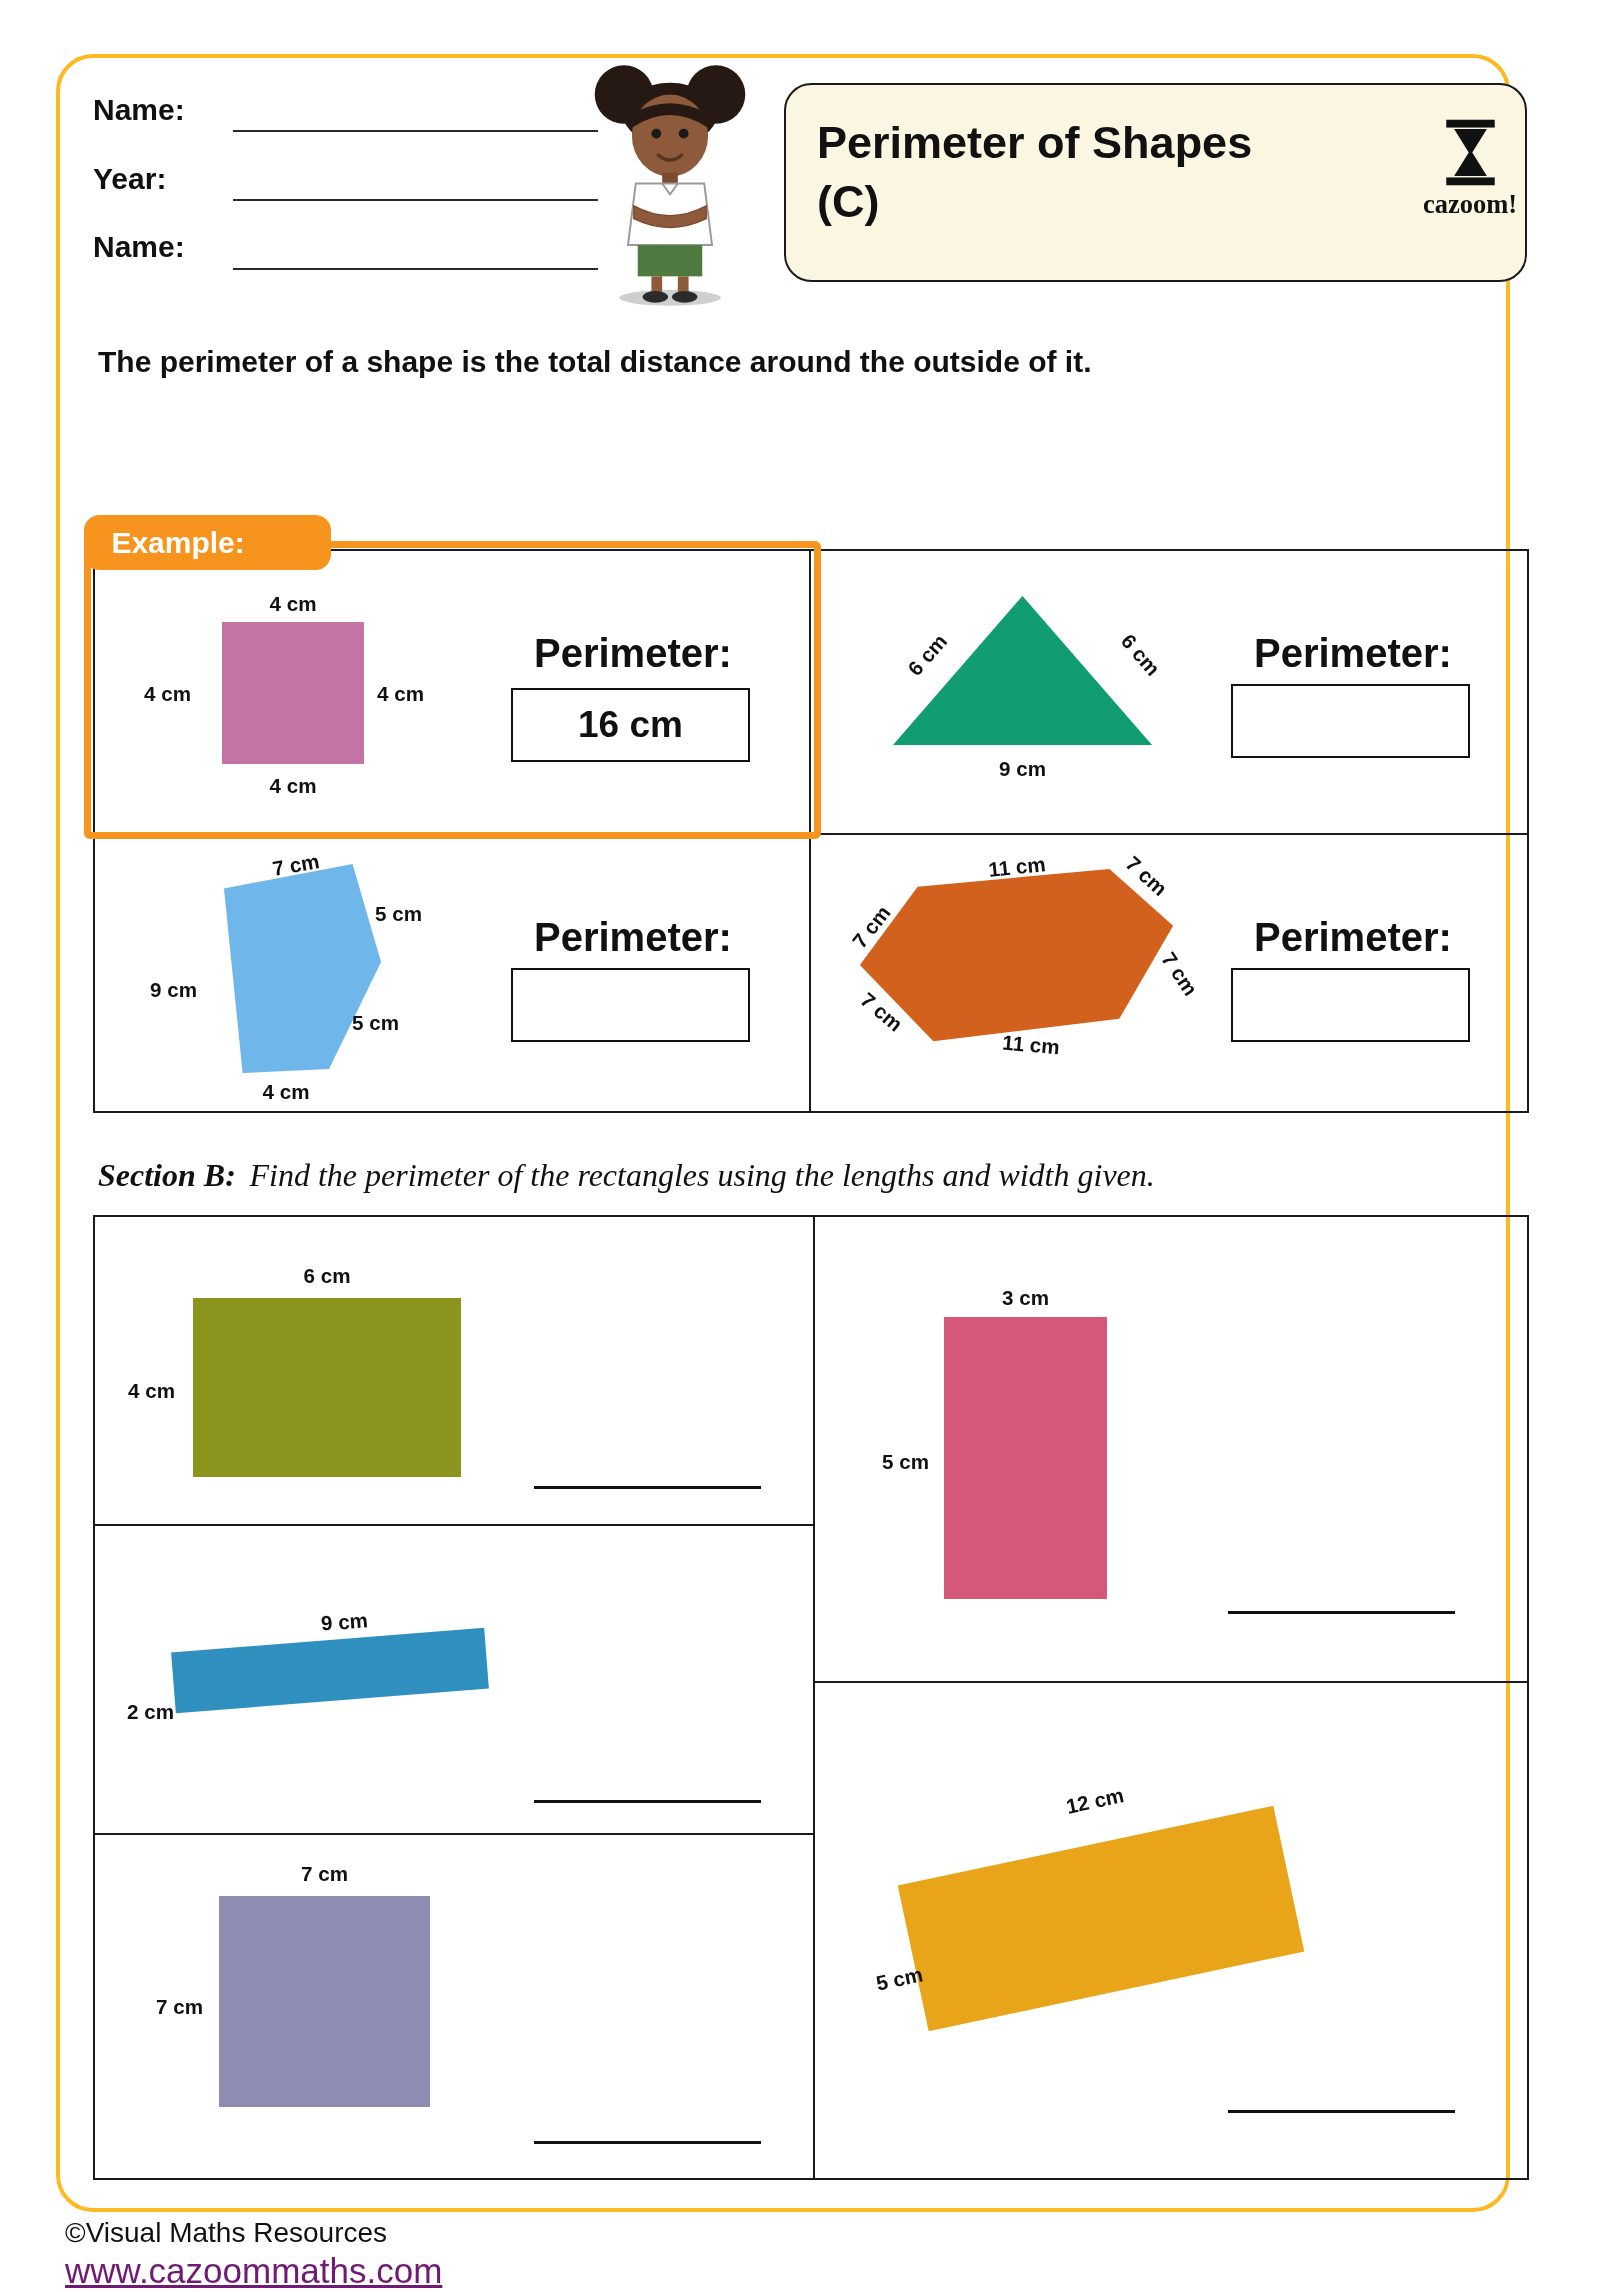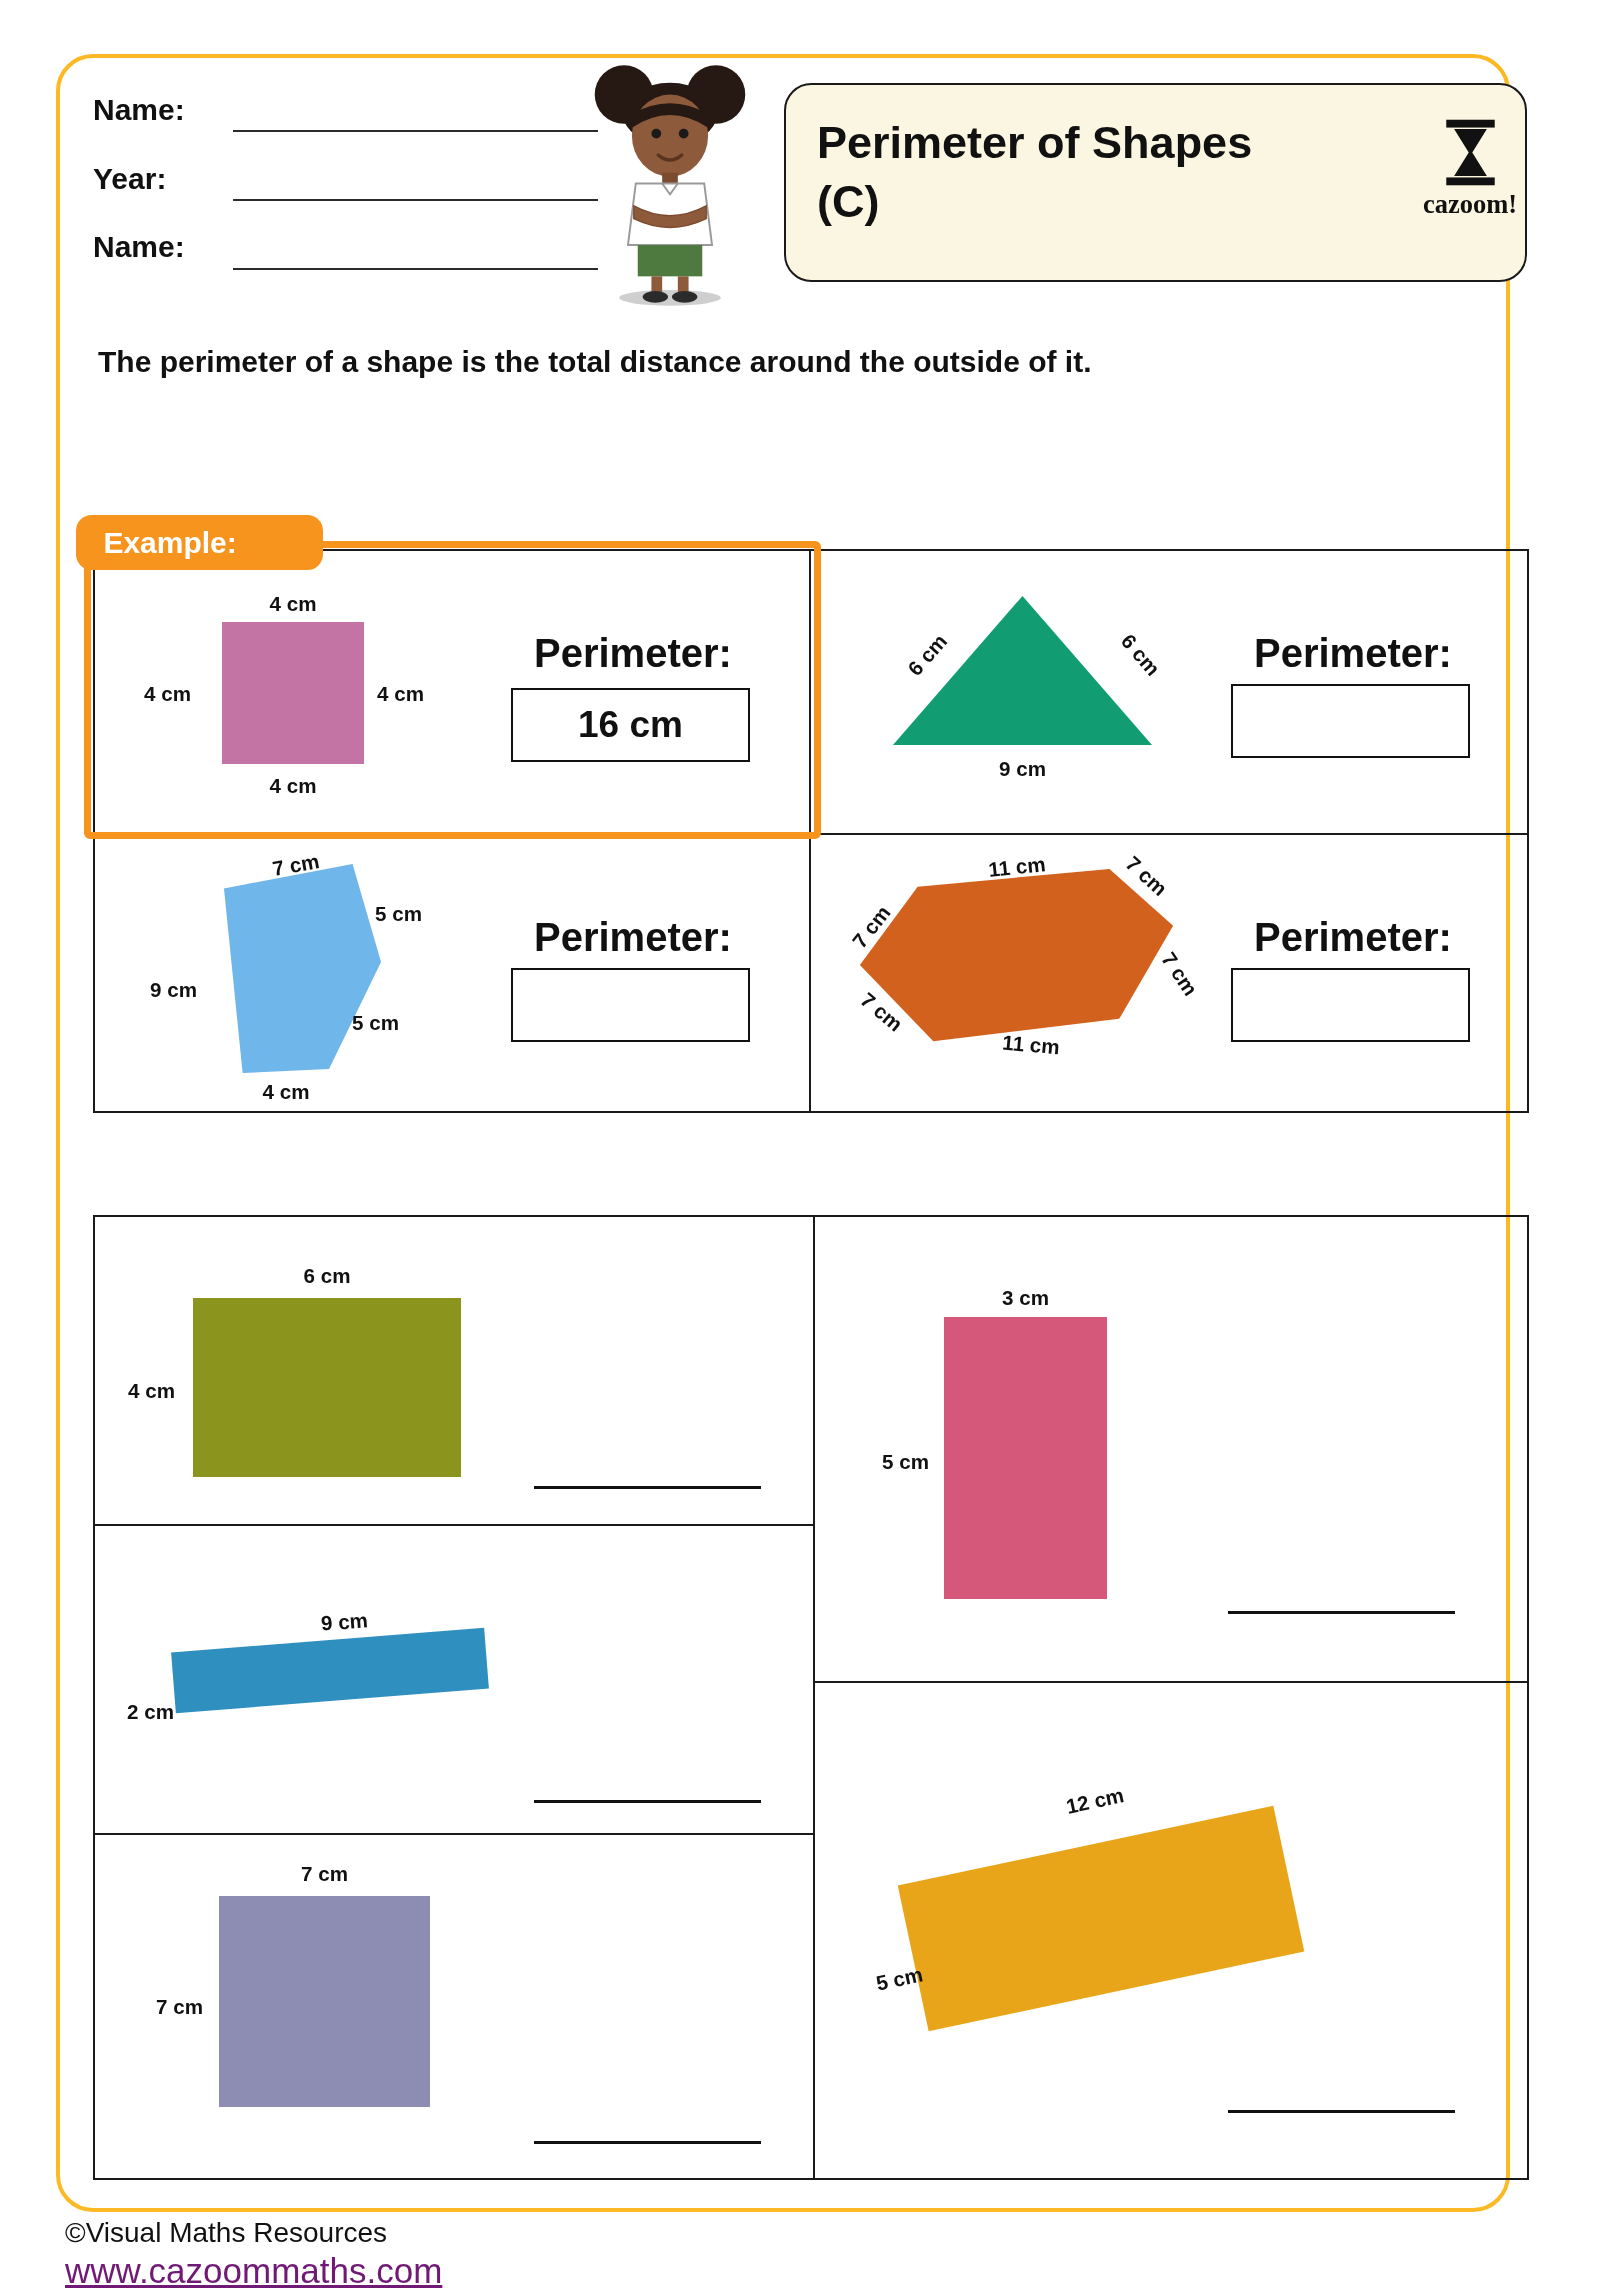--- a/index.html
+++ b/index.html
@@ -13,21 +13,21 @@
   .logo{position:absolute;left:1413px;top:118px;width:114px;text-align:center;}
   .logo svg{width:57px;height:69px;display:block;margin:0 auto;}
   .logo-text{font-family:"Liberation Serif",serif;font-weight:bold;font-size:26.5px;margin-top:2px;}
   .intro{position:absolute;left:98px;top:345px;font-size:30px;font-weight:bold;}
   .section-head{position:absolute;left:98px;font-family:"Liberation Serif",serif;font-size:32px;font-style:italic;line-height:1.3;}
   .section-label{font-weight:bold;margin-right:13.7px;}
   .table-a{position:absolute;left:93px;top:549px;width:1436px;height:564px;border:2.9px solid #1a1a1a;box-sizing:border-box;display:grid;grid-template-columns:1fr 1fr;grid-template-rows:284px 1fr;z-index:1;}
   .cellA{position:relative;box-sizing:border-box;}
   .cellA.col0{border-right:2px solid #1a1a1a;}
   .cellA.row0{border-bottom:2px solid #1a1a1a;}
-  .example-tab{position:absolute;left:76px;top:515px;width:247px;height:55px;background:#F7941D;border-radius:15.7px;color:#fff;font-size:30px;font-weight:bold;display:flex;align-items:center;padding-left:27.4px;box-sizing:border-box;z-index:3;}
+  .example-tab{position:absolute;left:84px;top:515px;width:247px;height:55px;background:#F7941D;border-radius:15.7px;color:#fff;font-size:30px;font-weight:bold;display:flex;align-items:center;padding-left:27.4px;box-sizing:border-box;z-index:3;}
   .example-border{position:absolute;left:84px;top:541px;width:737px;height:298px;border:7.8px solid #F7941D;border-radius:5.9px;box-sizing:border-box;z-index:2;pointer-events:none;}
   .lbl{position:absolute;font-size:20.6px;font-weight:bold;white-space:nowrap;}
   .perim{position:absolute;font-size:40px;font-weight:bold;}
   .ansbox{position:absolute;width:239px;height:74px;border:2.9px solid #111;box-sizing:border-box;display:flex;align-items:center;justify-content:center;font-size:37px;font-weight:bold;}
   .shape-svg{position:absolute;}
   .sqA{position:absolute;}
   .table-b{position:absolute;left:93px;top:1215px;width:1436px;height:965px;border:2.9px solid #1a1a1a;box-sizing:border-box;}
   .vline{position:absolute;left:718px;top:0;bottom:0;width:2px;background:#1a1a1a;}
   .hline{position:absolute;height:2px;background:#1a1a1a;}
   .cellB{position:absolute;}
@@ -139,20 +139,23 @@
       <span class="lbl" style="left:312px;top:29px;transform:rotate(42deg);">7 cm</span>
       <span class="lbl" style="left:37px;top:80px;transform:rotate(-52deg);">7 cm</span>
       <span class="lbl" style="left:345px;top:127px;transform:rotate(56deg);">7 cm</span>
       <span class="lbl" style="left:47px;top:165px;transform:rotate(40deg);">7 cm</span>
       <span class="lbl" style="left:176px;top:198px;width:88px;text-align:center;transform:rotate(5deg);">11 cm</span>
       <span class="perim" style="left:443px;top:80px;">Perimeter:</span>
       <div class="ansbox" style="left:420px;top:133px;"></div>
     </div>
   </div>
 
+  <div class="section-head" style="top:1155px;width:1431px;">
+    <span class="section-label">Section B:</span><span>Find the perimeter of the rectangles using the lengths and width given.</span>
+  </div>
 
   <div class="table-b">
     <div class="vline"></div>
     <div class="hline" style="left:0;width:718px;top:307px;"></div>
     <div class="hline" style="left:0;width:718px;top:616px;"></div>
     <div class="hline" style="left:720px;right:0;top:464px;"></div>
 
     <div class="cellB" style="left:0;top:0;width:718px;height:307px;">
       <span class="lbl" style="left:98px;top:47px;width:268px;text-align:center;">6 cm</span>
       <div class="brect" style="left: 98px; top: 81px; width: 268px; height: 179px; background-color: rgb(139, 149, 30);"></div>

